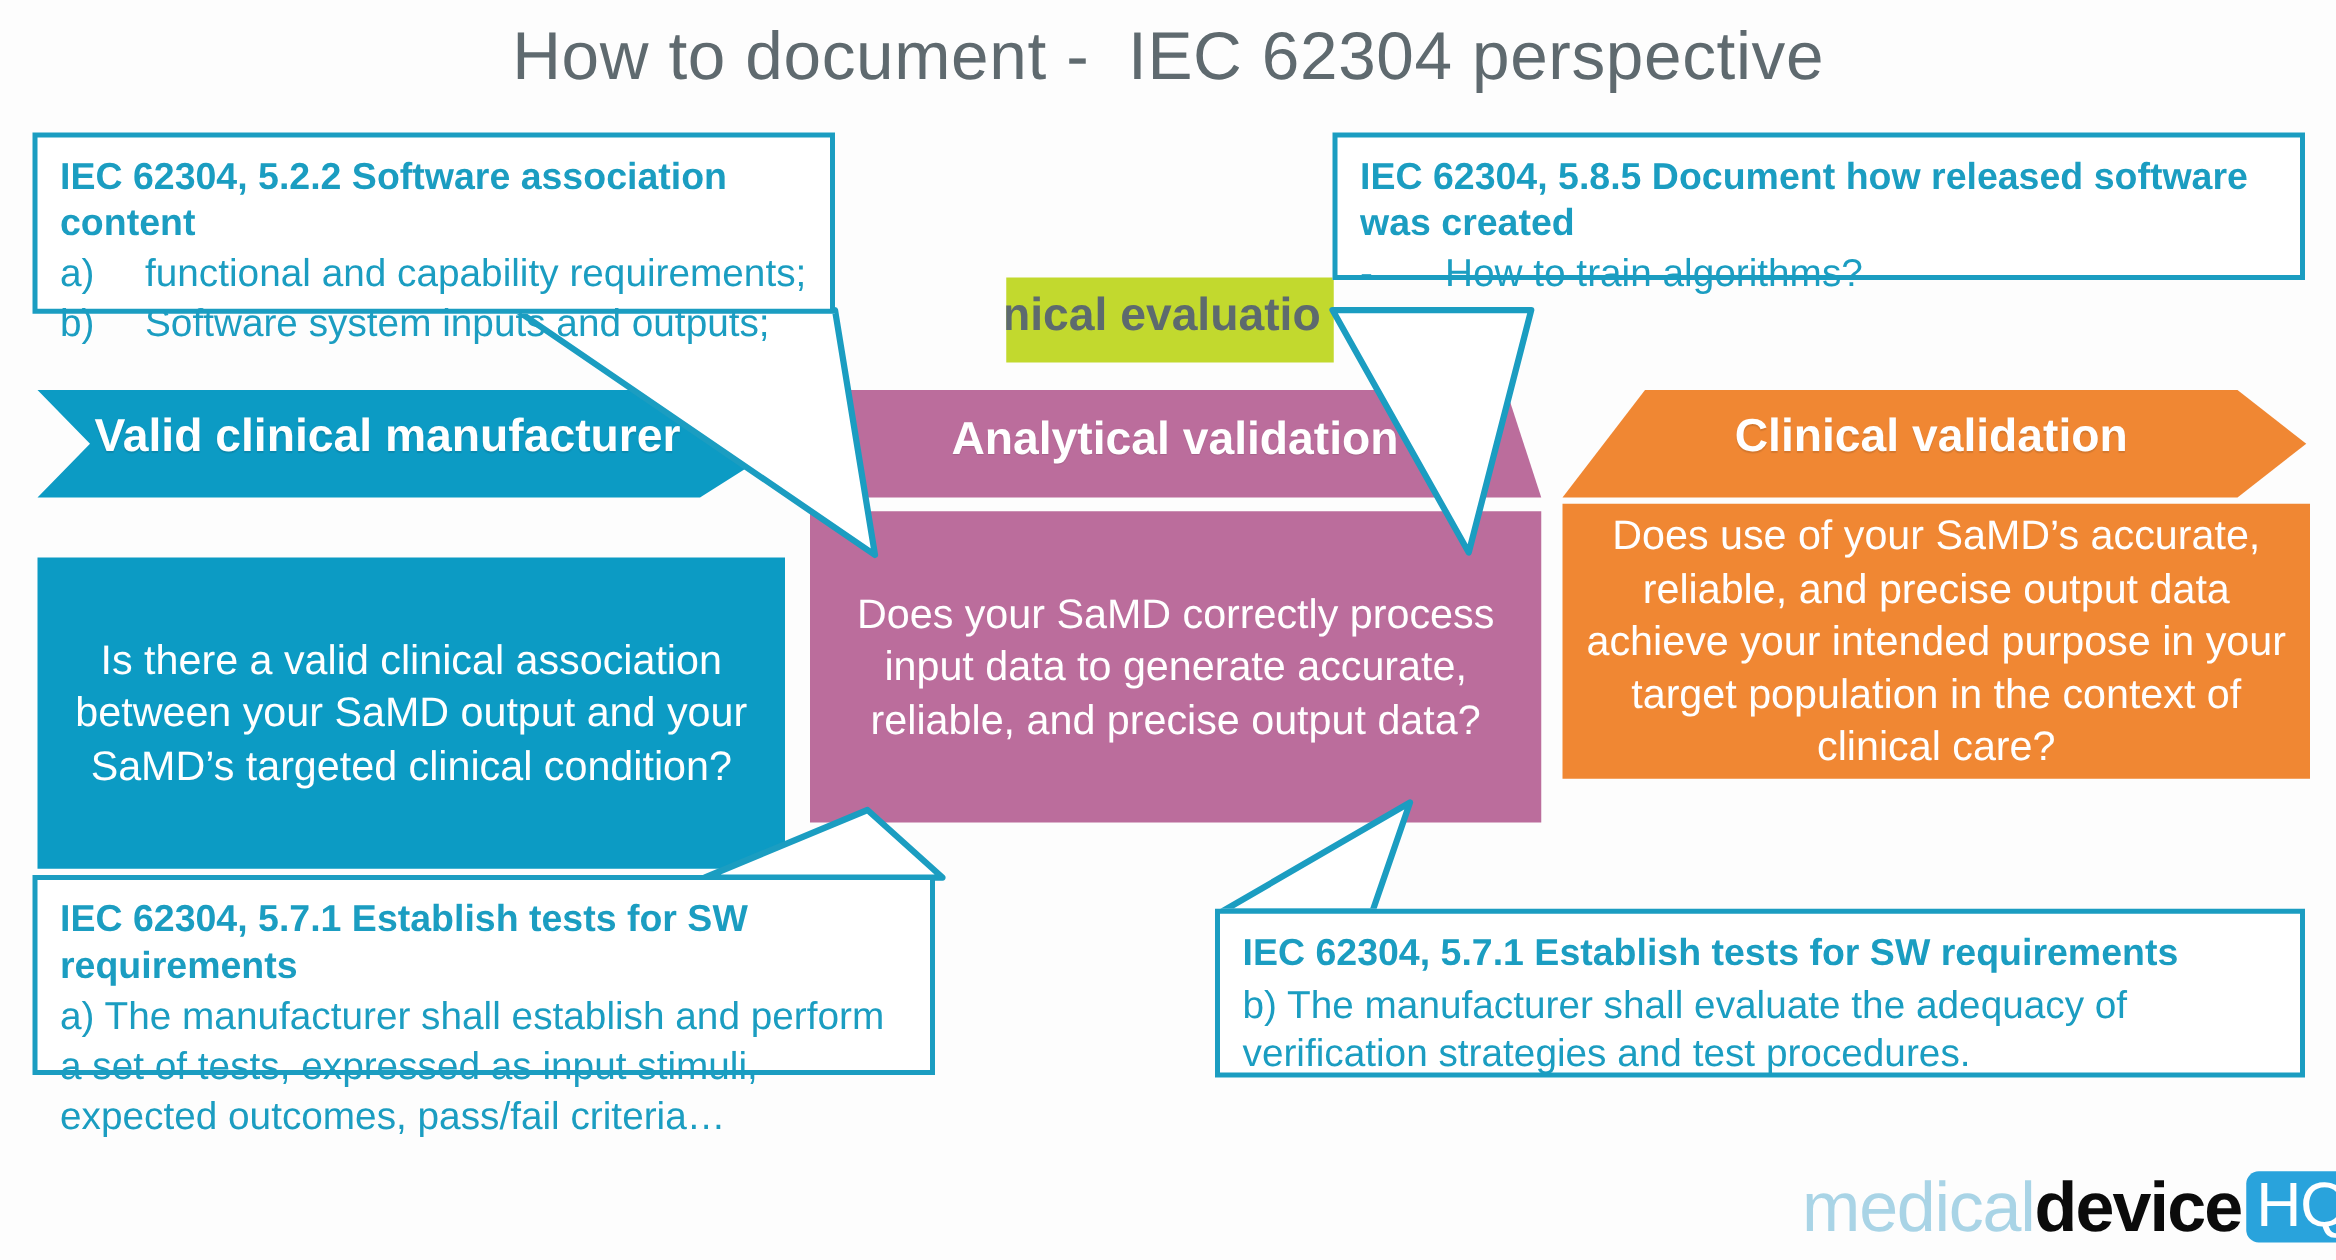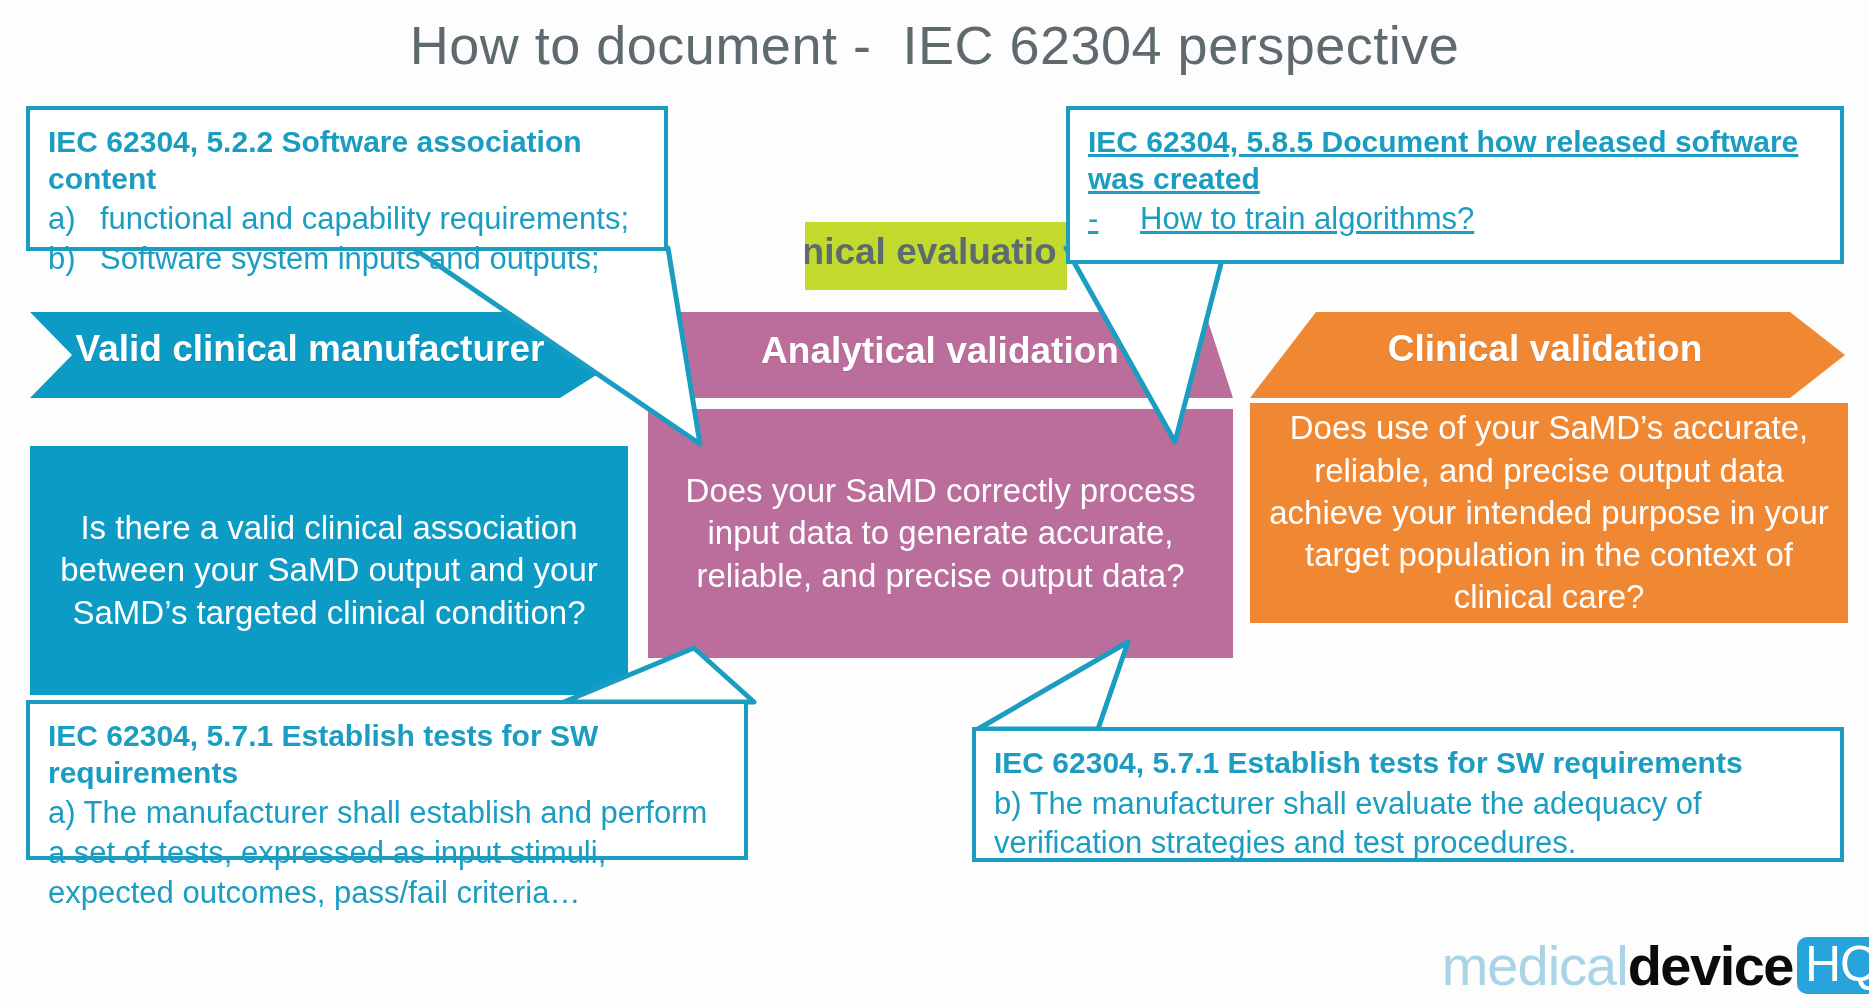--- a/index.html
+++ b/index.html
@@ -135,24 +135,24 @@
   }
   .callout .ct-item {
     display: flex;
     font-size: 31px;
     line-height: 1.3;
   }
   .callout .ct-item .marker {
     flex: 0 0 auto;
     width: 52px;
   }
-  .callout .ct-item .body { flex: 1 1 auto; }
+  .callout .ct-item .body { flex: 1 1 auto; margin-left: 16px; }
 
   #callout-req    { left: 26px;   top: 106px; width: 642px;  height: 145px; }
-  #callout-release{ left: 1066px; top: 106px; width: 778px;  height: 158px; text-decoration: underline; }
+  #callout-release{ left: 1066px; top: 106px; width: 778px;  height: 118px; }
   #callout-tests-a{ left: 26px;   top: 700px; width: 722px;  height: 160px; }
   #callout-tests-b{ left: 972px;  top: 727px; width: 872px;  height: 135px; }
 
   
   #logo {
     position: absolute;
     right: 26px;
     bottom: 12px;
     z-index: 7;
     display: flex;

